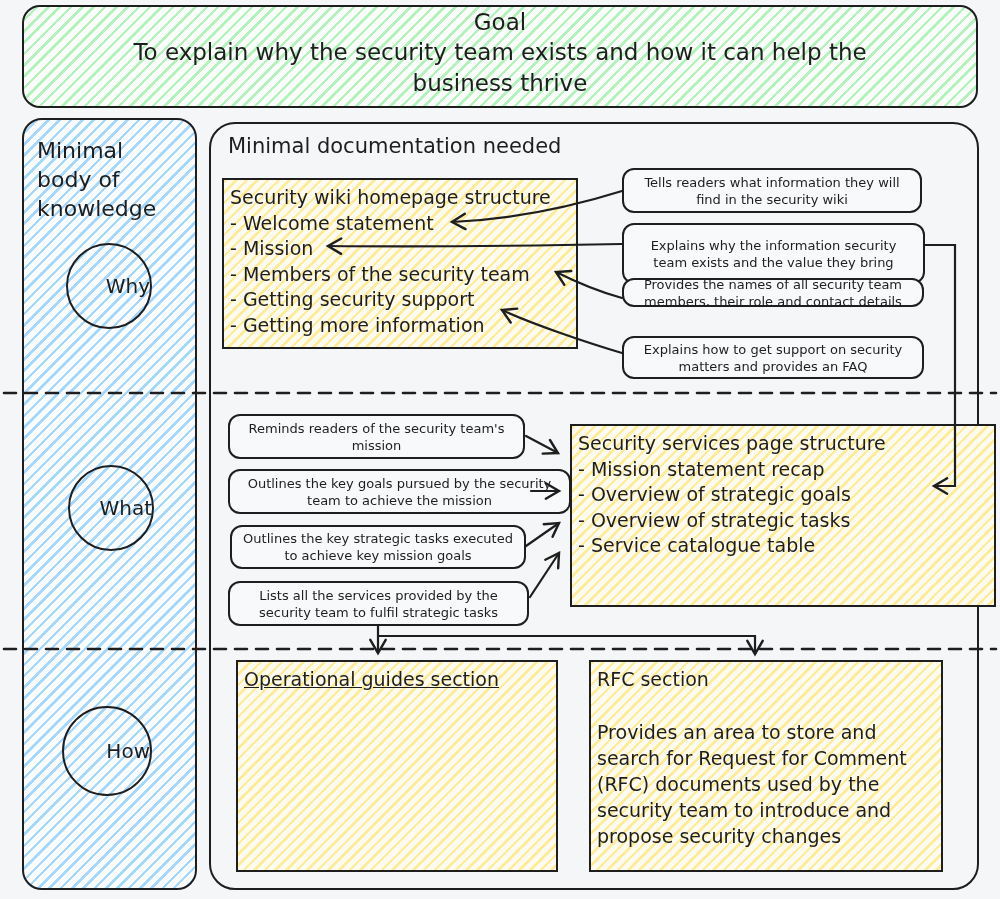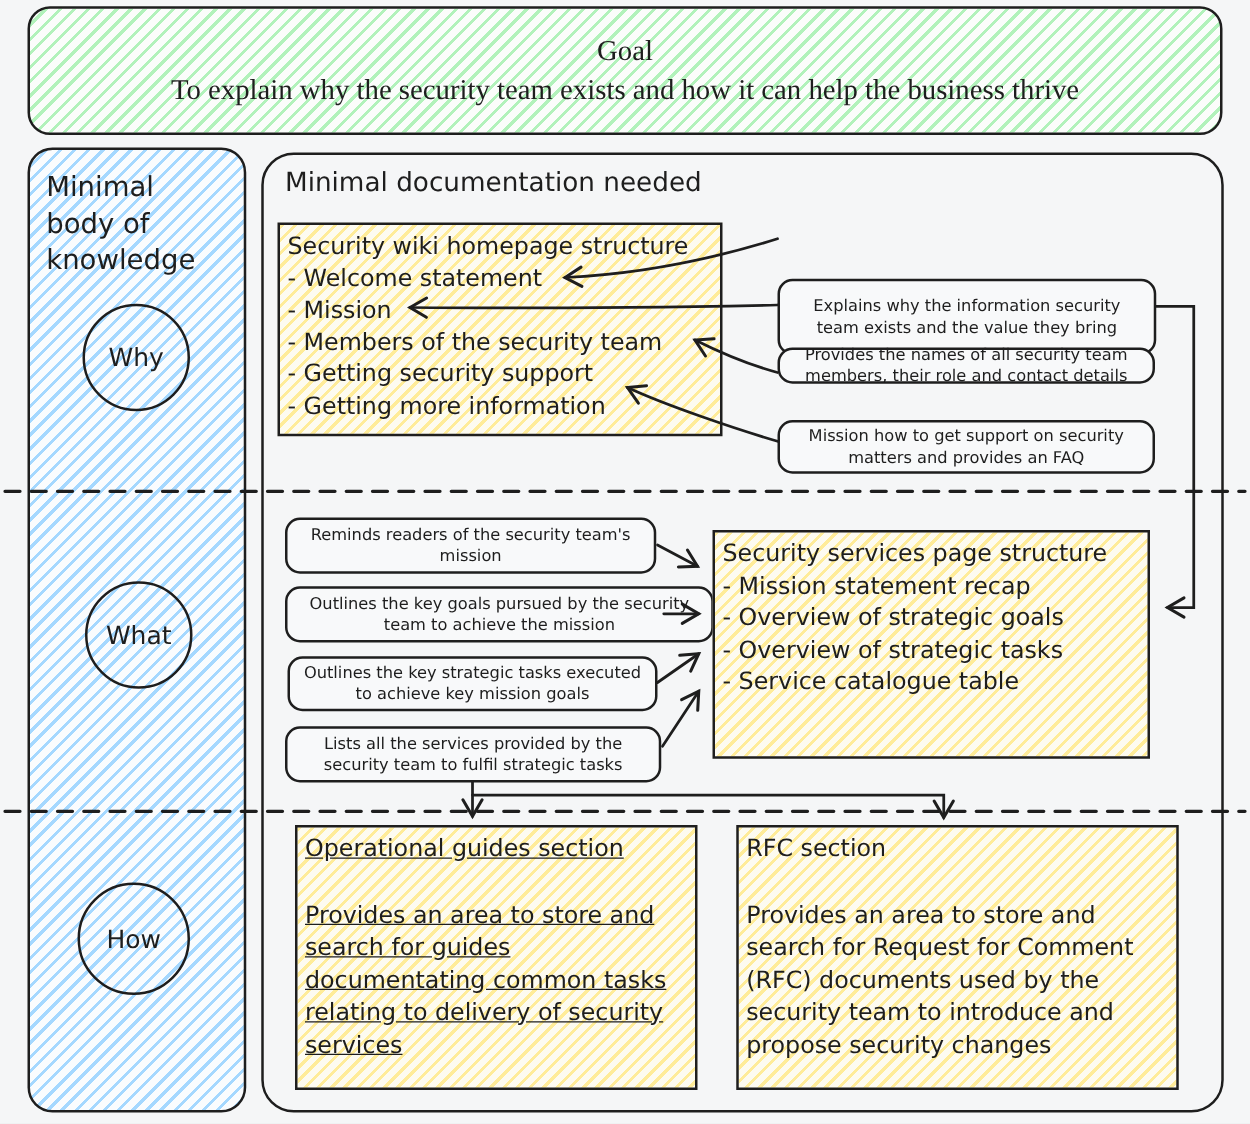--- a/index.html
+++ b/index.html
@@ -10,43 +10,43 @@
   }
   .box{position:absolute;box-sizing:border-box;border:2.5px solid #1e1e1e;}
   .round-lg{border-radius:26px;}
   .round-md{border-radius:20px;}
   .hatch-green{background-color:#fbfdfb;background-image:repeating-linear-gradient(135deg,#b2f2bb 0 2.5px,transparent 2.5px 8px);}
   .hatch-blue{background-color:#fafcfe;background-image:repeating-linear-gradient(135deg,#a5d8ff 0 2.5px,transparent 2.5px 8px);}
   .hatch-yellow{background-color:#fdfbf0;background-image:repeating-linear-gradient(135deg,#ffec99 0 2.5px,transparent 2.5px 7.5px);}
 
   
   .goal{left:22px;top:5px;width:956px;height:103px;border-radius:18px;
-        display:flex;flex-direction:column;align-items:center;justify-content:center;text-align:center;font-family:Liberation Serif, serif;}
+        display:flex;flex-direction:column;align-items:center;justify-content:flex-start;text-align:center;}
   .goal .title{font-size:23px;line-height:30px;}
   .goal .text{font-size:23px;line-height:31px;padding:0 58px;}
 
   
   .sidebar{left:22px;top:118px;width:175px;height:772px;}
   .sidebar-title{position:absolute;left:13px;top:16px;width:142px;font-size:22px;line-height:29px;}
   .circle{position:absolute;box-sizing:border-box;border:2.5px solid #1e1e1e;border-radius:50%;
-          display:flex;align-items:center;justify-content:center;font-size:20px;}
+          display:flex;align-items:center;justify-content:flex-end;font-size:20px;}
   .c-why{left:42px;top:123px;width:86px;height:86px;}
   .c-what{left:44px;top:345px;width:86px;height:86px;}
   .c-how{left:38px;top:586px;width:90px;height:90px;}
 
   
   .main{left:209px;top:122px;width:770px;height:768px;background:transparent;}
   .main-title{position:absolute;left:228px;top:134px;font-size:21px;}
 
   
   .ybox{position:absolute;box-sizing:border-box;border:2px solid #1e1e1e;font-size:19px;line-height:25.5px;}
   .ybox .ytitle{padding:5px 0 0 6px;}
   .ybox ul{margin:0;padding:0 0 0 6px;list-style:none;}
   .wiki{left:222px;top:178px;width:356px;height:171px;}
-  .services{left:570px;top:424px;width:350px;height:183px;}
+  .services{left:570px;top:424px;width:426px;height:183px;}
   .opbox{left:236px;top:660px;width:322px;height:212px;text-decoration:underline;}
   .rfcbox{left:589px;top:660px;width:354px;height:212px;}
   .secbody{padding:26px 10px 0 6px;font-size:19px;line-height:26px;}
 
   
   .callout{position:absolute;box-sizing:border-box;border:2px solid #1e1e1e;border-radius:12px;
            background:#f8f9fa;display:flex;align-items:center;justify-content:center;text-align:center;
            font-size:13px;line-height:17px;padding:3px 8px;}
   .co1{left:622px;top:168px;width:300px;height:45px;}
   .co2{left:622px;top:223px;width:303px;height:61px;}
@@ -89,42 +89,42 @@
     <div class="ytitle">Security wiki homepage structure</div>
     <ul>
       <li>- Welcome statement</li>
       <li>- Mission</li>
       <li>- Members of the security team</li>
       <li>- Getting security support</li>
       <li>- Getting more information</li>
     </ul>
   </div>
 
+  <div class="callout co1">Tells readers what information they will find in the security wiki</div>
   <div class="callout co2">Explains why the information security team exists and the value they bring</div>
   <div class="callout co3">Provides the names of all security team members, their role and contact details</div>
-  <div class="callout co4">Mission how to get support on security matters and provides an FAQ</div>
+  <div class="callout co4">Explains how to get support on security matters and provides an FAQ</div>
 
   <div class="callout cw1">Reminds readers of the security team's mission</div>
   <div class="callout cw2">Outlines the key goals pursued by the security team to achieve the mission</div>
   <div class="callout cw3">Outlines the key strategic tasks executed to achieve key mission goals</div>
   <div class="callout cw4">Lists all the services provided by the security team to fulfil strategic tasks</div>
 
   <div class="ybox hatch-yellow services">
     <div class="ytitle">Security services page structure</div>
     <ul>
       <li>- Mission statement recap</li>
       <li>- Overview of strategic goals</li>
       <li>- Overview of strategic tasks</li>
       <li>- Service catalogue table</li>
     </ul>
   </div>
 
   <div class="ybox hatch-yellow opbox">
     <div class="ytitle">Operational guides section</div>
-    <div class="secbody">Provides an area to store and search for guides documentating common tasks relating to delivery of security services</div>
   </div>
 
   <div class="ybox hatch-yellow rfcbox">
     <div class="ytitle">RFC section</div>
     <div class="secbody">Provides an area to store and search for Request for Comment (RFC) documents used by the security team to introduce and propose security changes</div>
   </div>
 
   <svg class="overlay" width="1000" height="899" viewBox="0 0 1000 899">
     <defs>
       <marker id="ah" viewBox="0 0 20 20" refX="15" refY="10" markerWidth="22" markerHeight="22" markerUnits="userSpaceOnUse" orient="auto">

